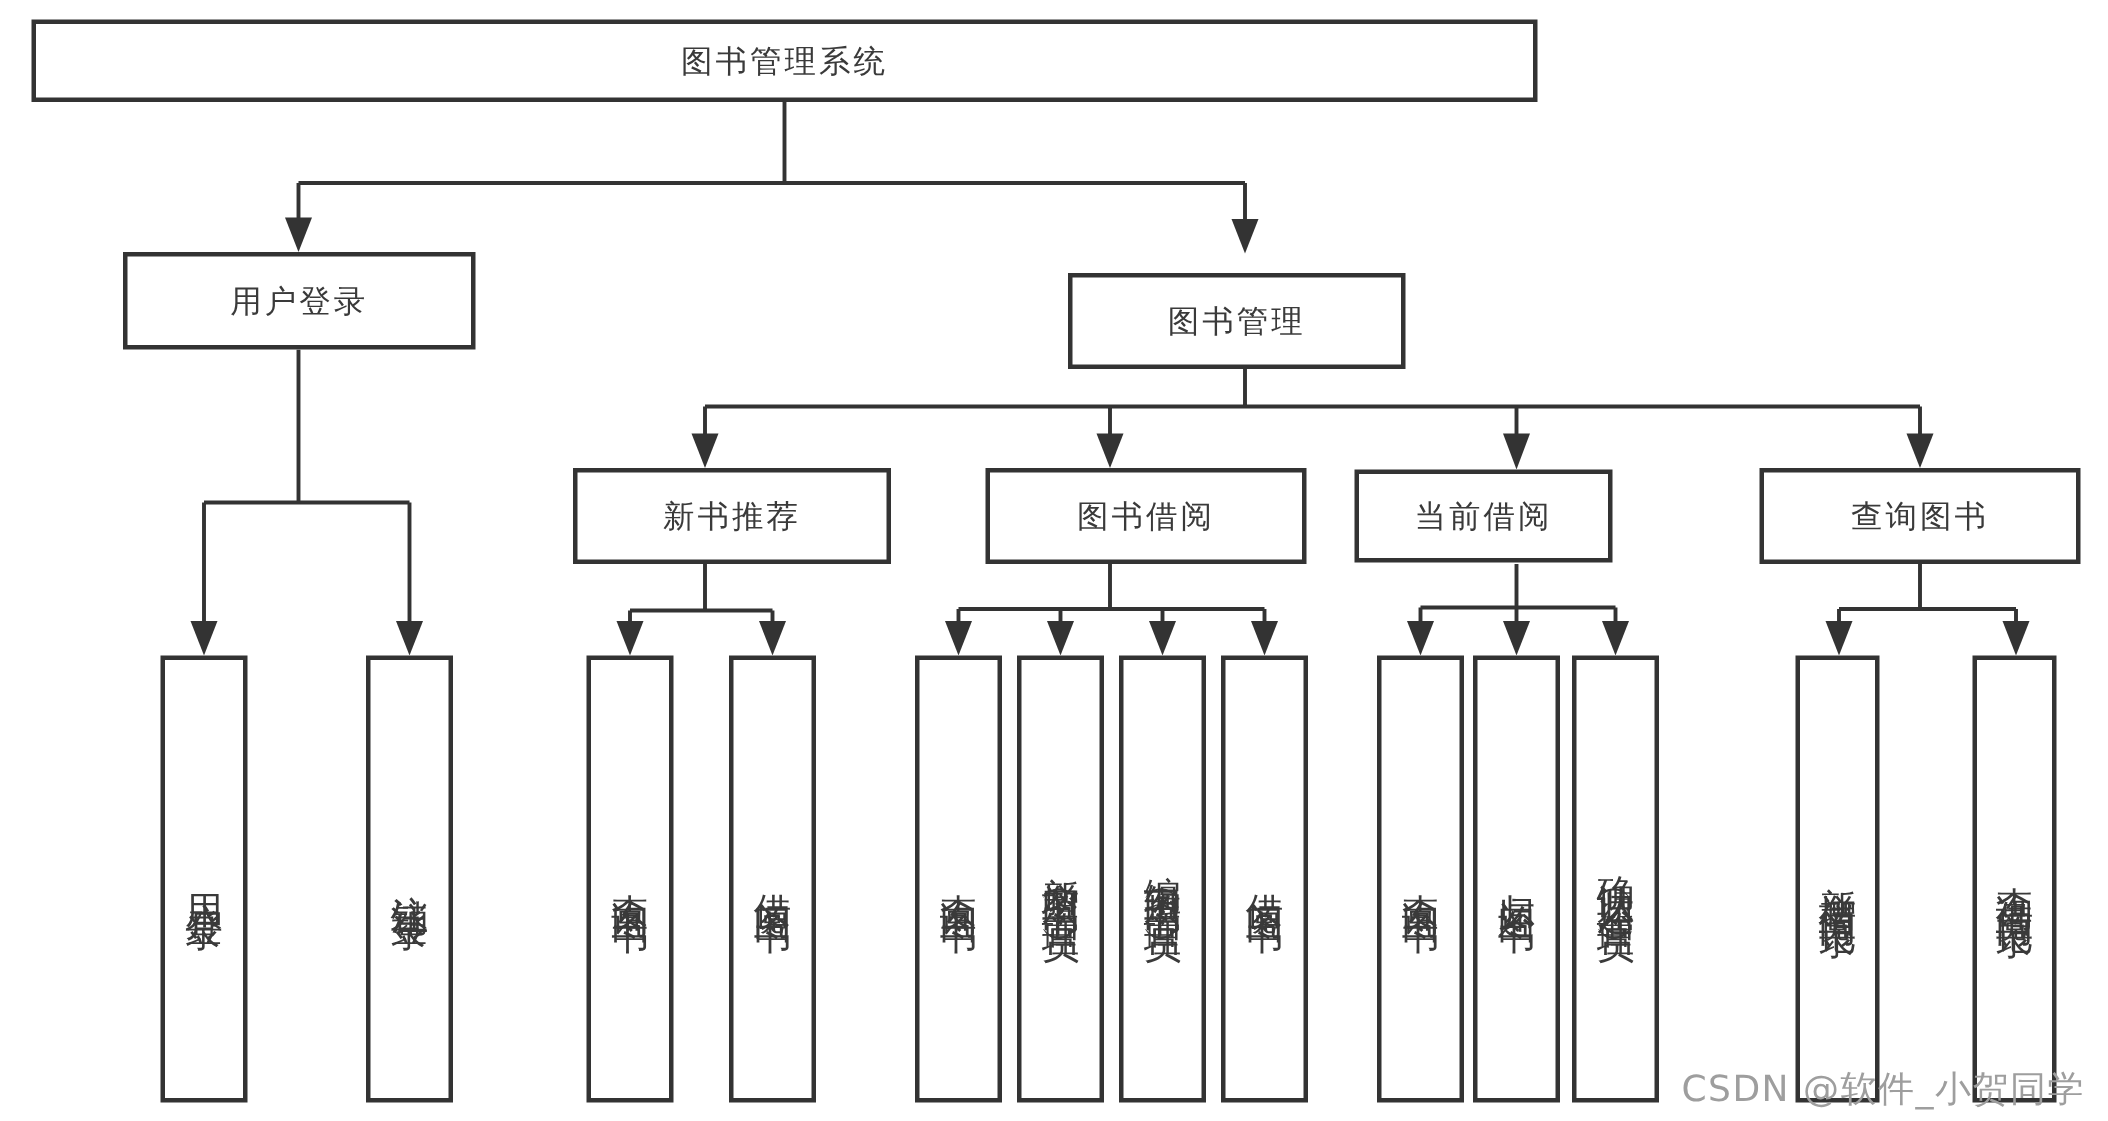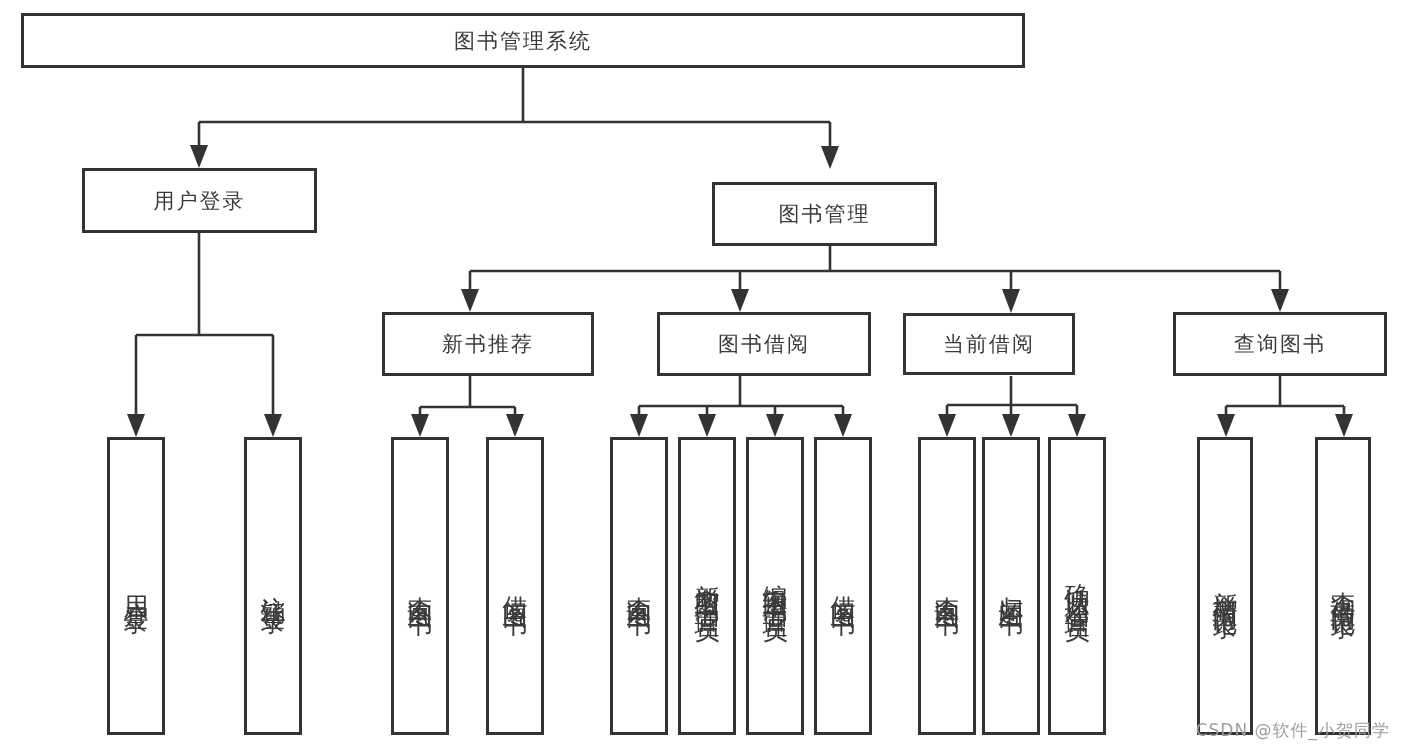--- a/index.html
+++ b/index.html
@@ -12,21 +12,21 @@
     position:absolute;box-sizing:border-box;border:3px solid #333333;background:#ffffff;
     display:flex;align-items:center;justify-content:center;color:#3a3a3a;
   }
   .h{font-size:21px;letter-spacing:2px;white-space:nowrap;}
   .v{font-size:25px;}
   .v .lbl{
     writing-mode:vertical-rl;text-orientation:mixed;
     letter-spacing:5px;line-height:1;
   }
   .watermark{
-    position:absolute;right:15px;bottom:5px;font-size:17px;color:#9e9e9e;
+    position:absolute;right:15px;bottom:5px;font-size:24px;color:#9e9e9e;
     letter-spacing:1px;z-index:5;white-space:nowrap;
   }
 </style>
 </head>
 <body>
 
 <div class="stage">
 
   <svg class="wires" width="1405" height="747" viewBox="0 0 1405 747">
     <g stroke="#333333" stroke-width="2.6" fill="none">

